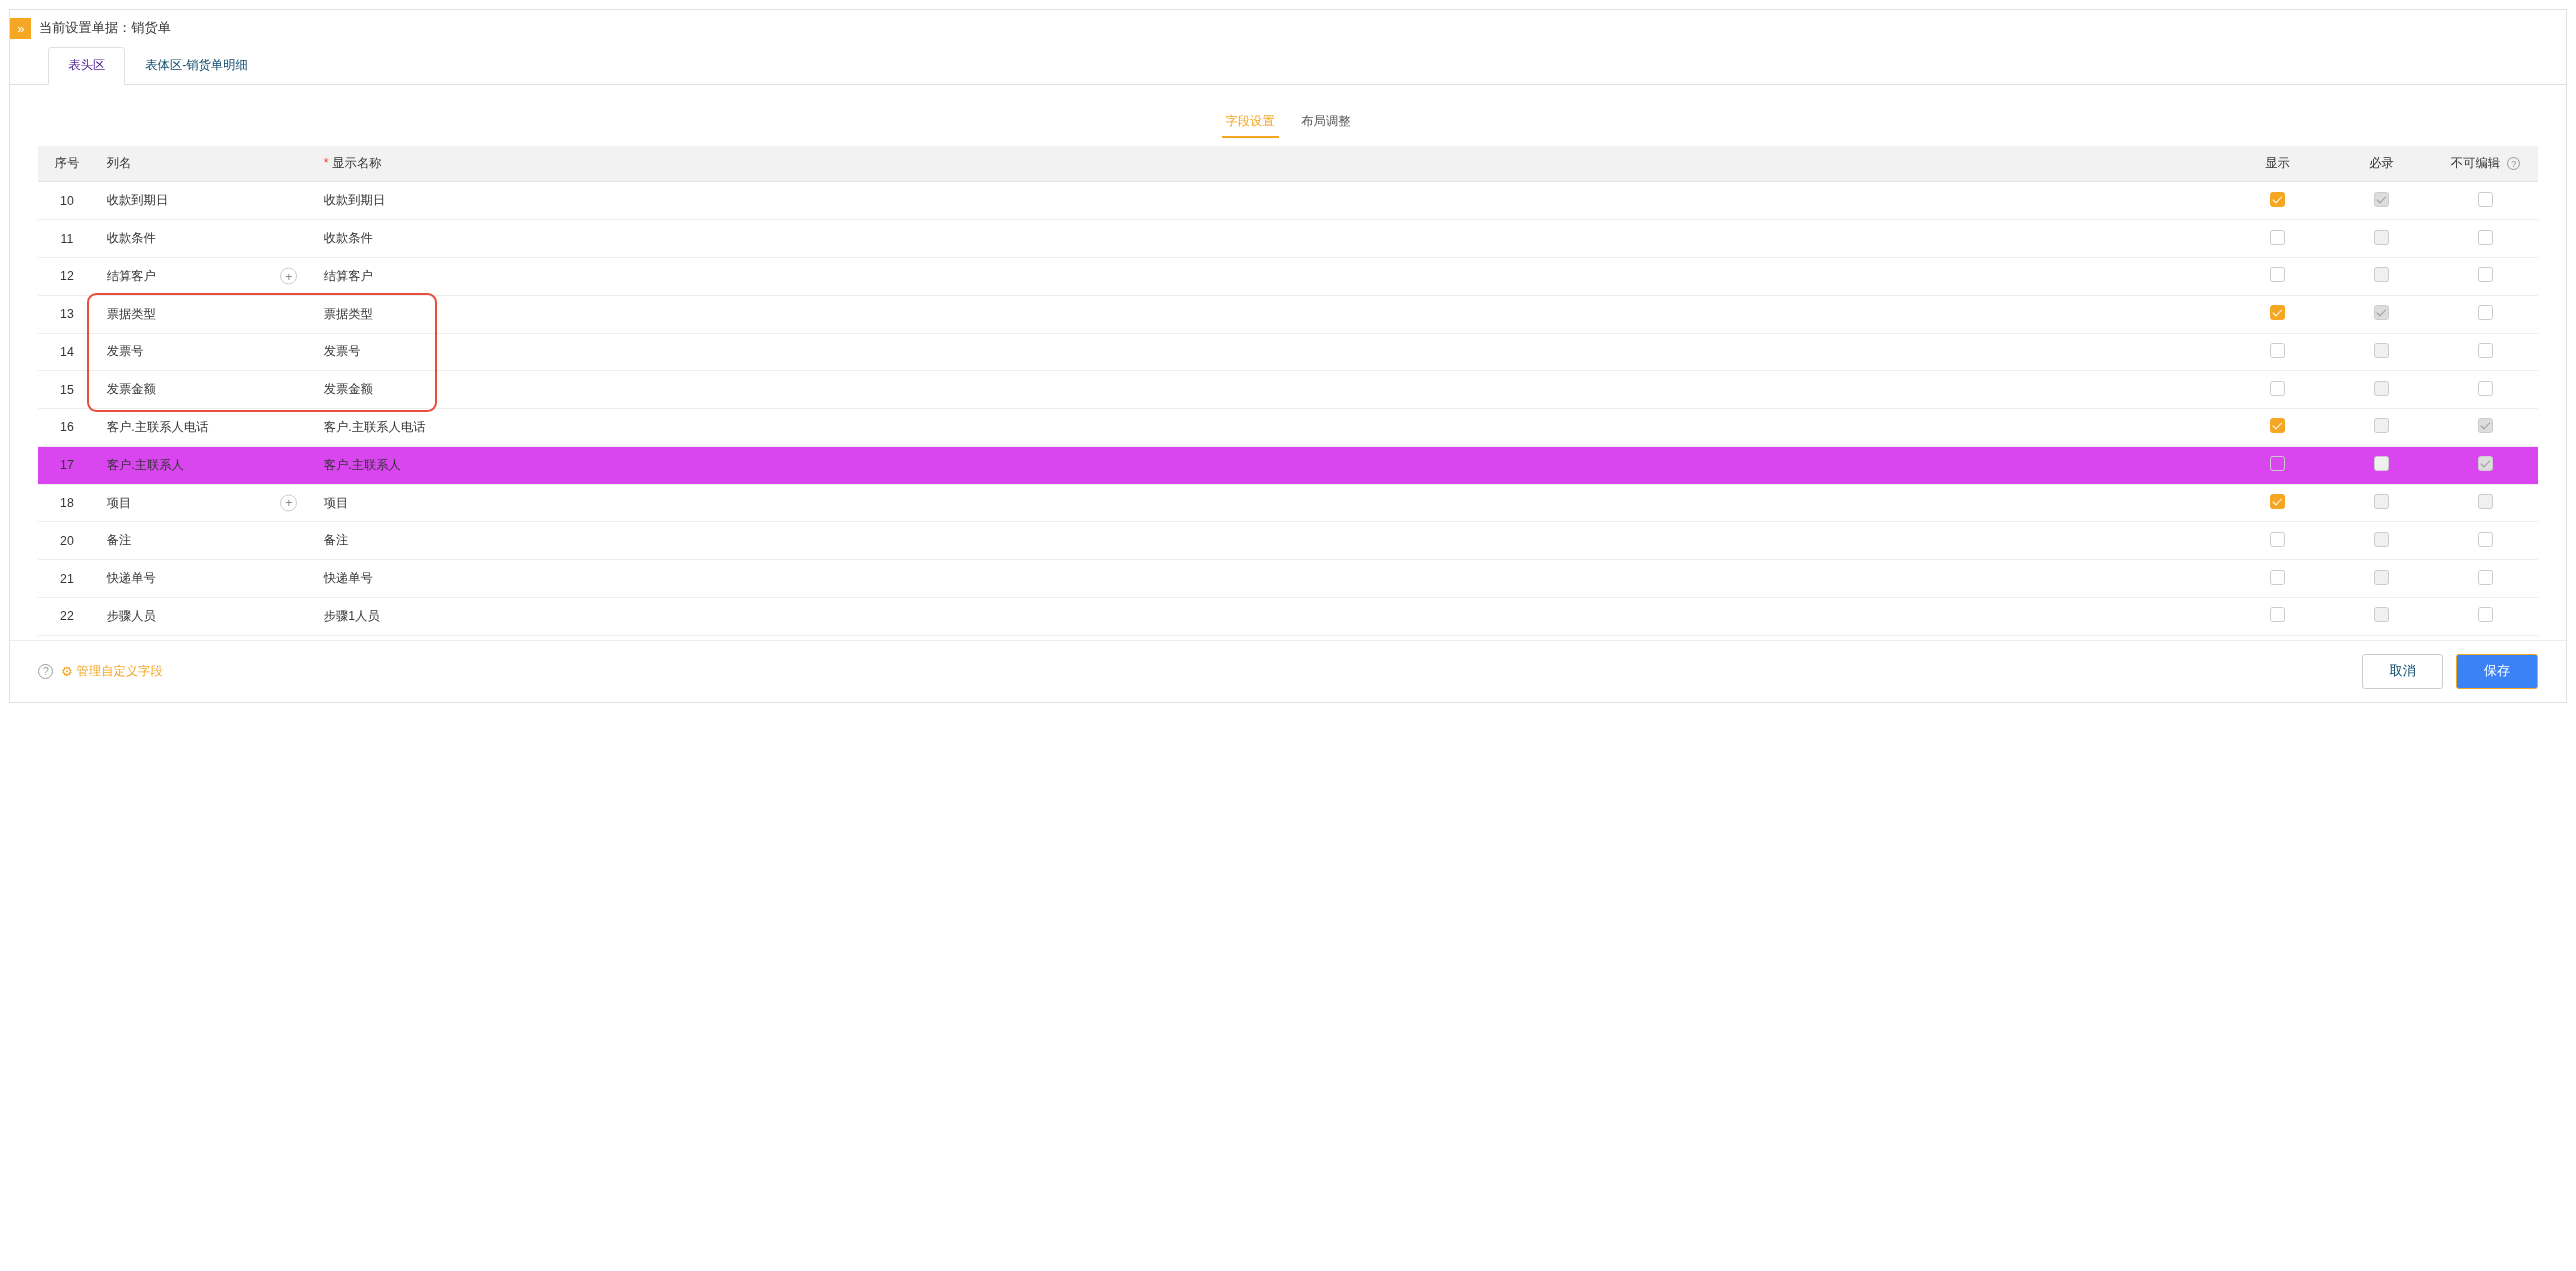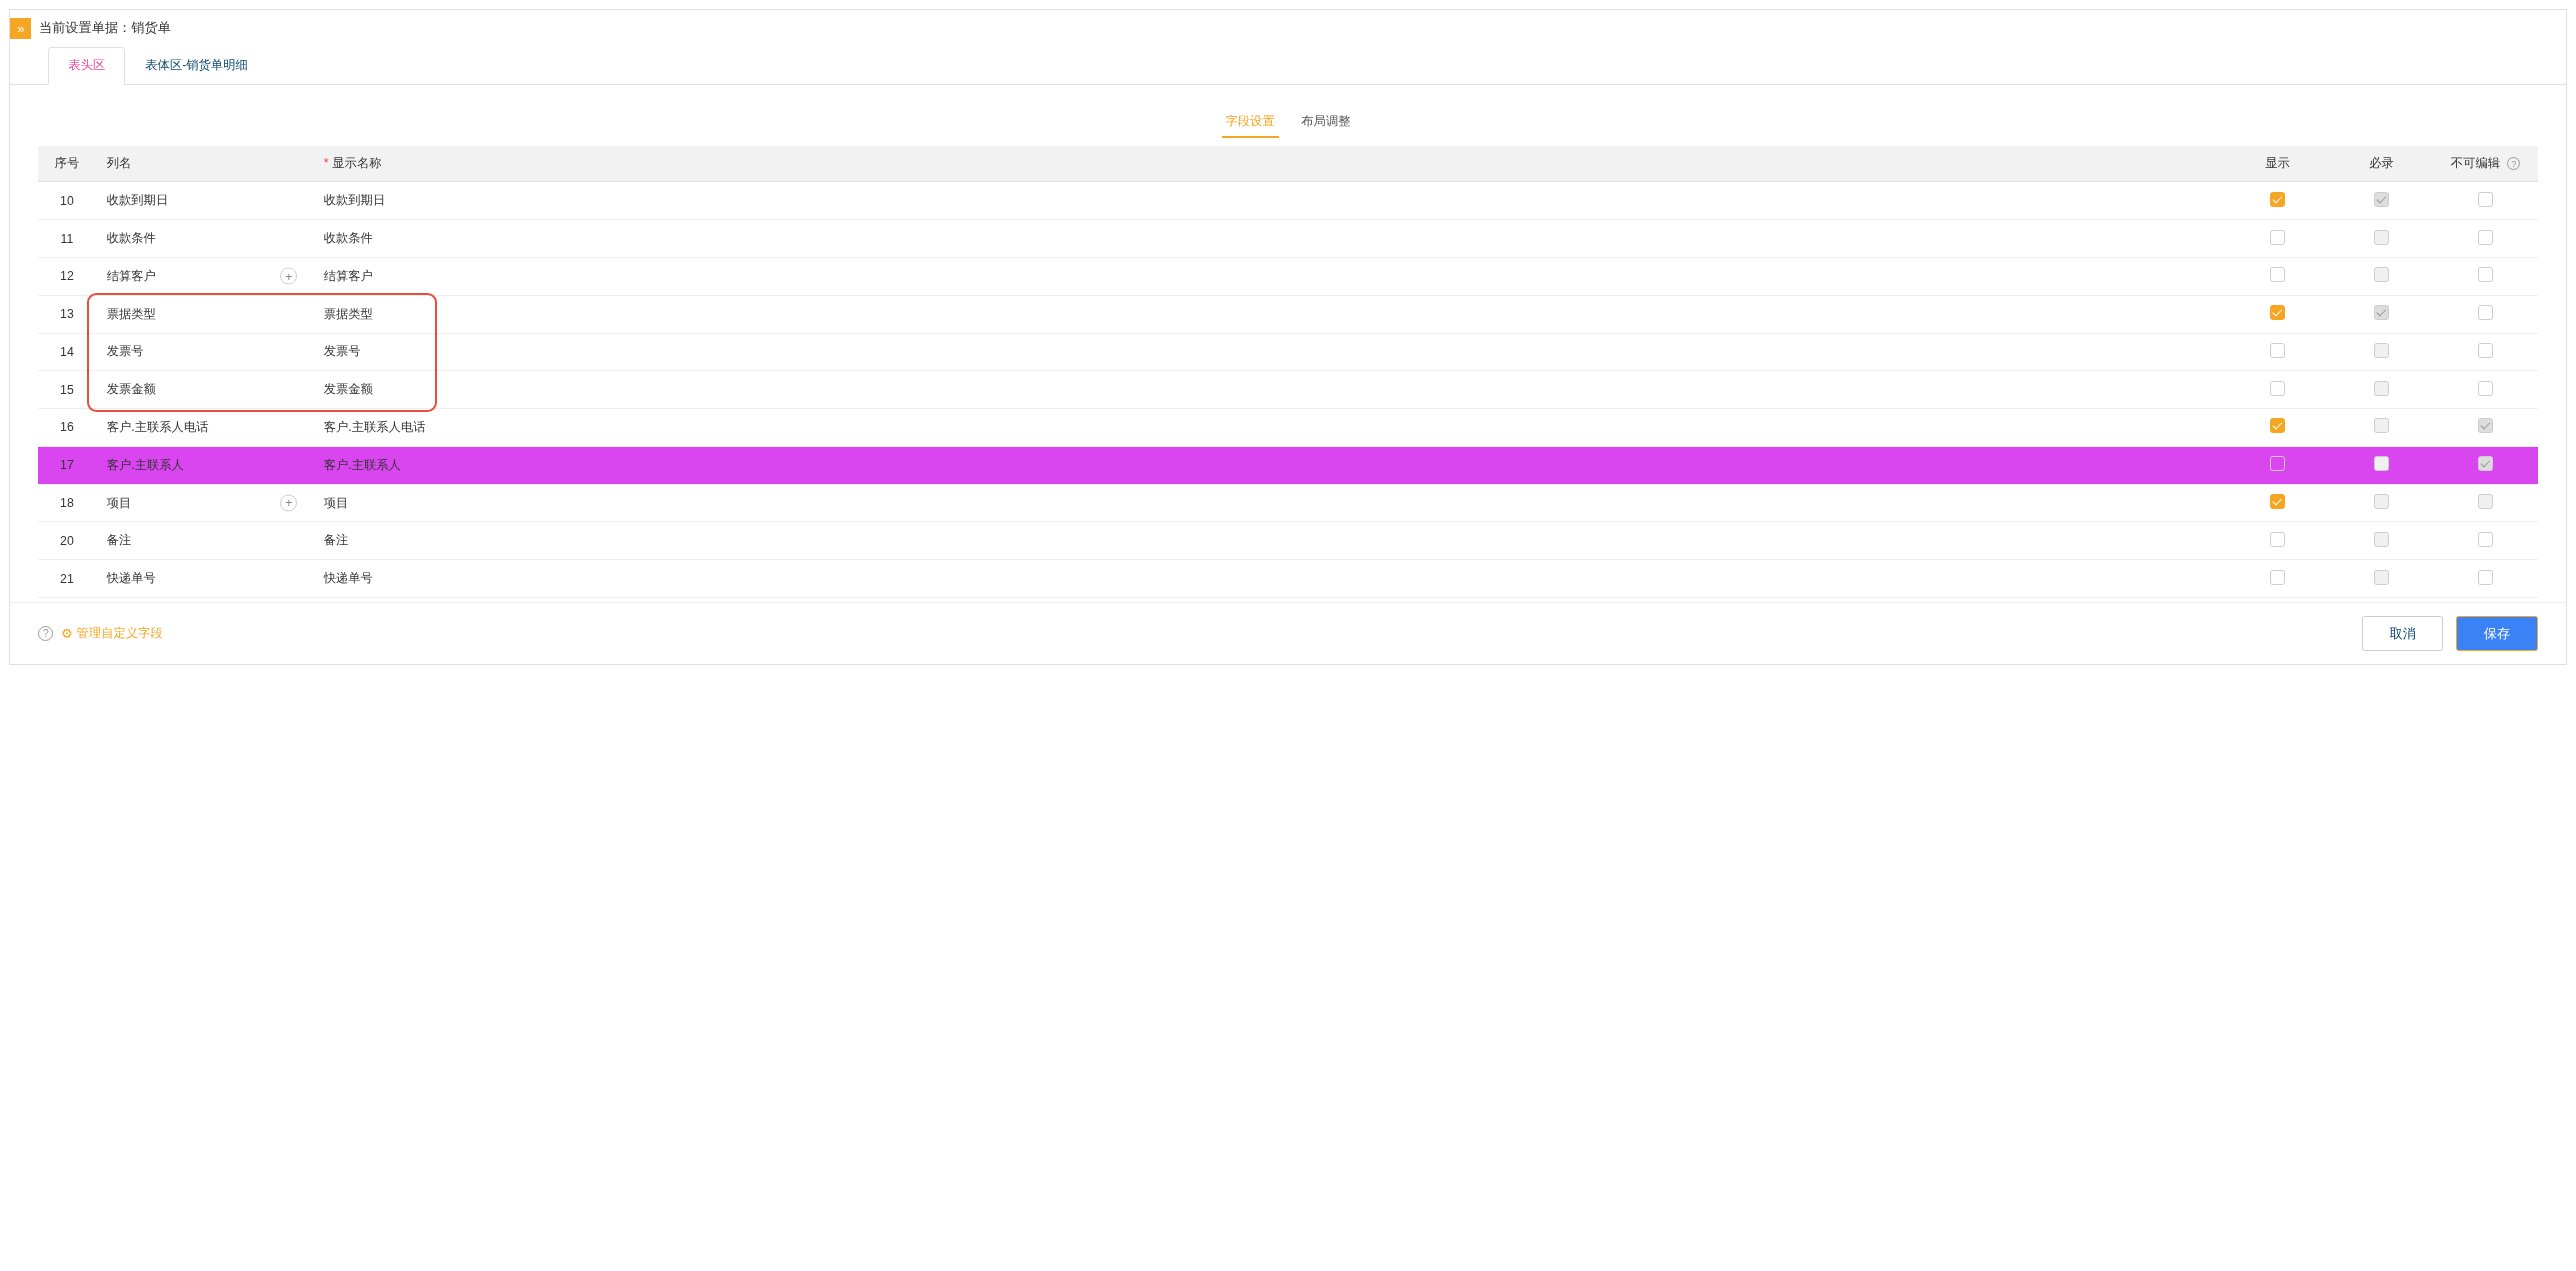--- a/index.html
+++ b/index.html
@@ -3,21 +3,21 @@
   <meta charset="utf-8">
   <style>
     * { box-sizing: border-box; margin: 0; padding: 0; }
     body { font-family: "PingFang SC", "Microsoft YaHei", Arial, sans-serif; font-size: 12.3px; color: #333; background: #fff; }
     .page-frame { border: 0.9px solid #e0e0e0; margin: 9.4px; }
     .header-bar { display: flex; align-items: center; padding: 7.6px 0 7.6px 0; }
     .expand-icon { background: #f5a623; color: #fff; width: 21px; height: 21px; display: flex; align-items: center; justify-content: center; font-size: 13.2px; cursor: pointer; }
     .header-text { margin-left: 7.6px; font-size: 13.2px; }
     .top-tabs { display: flex; padding-left: 38px; }
     .top-tab { padding: 9.4px 19px; cursor: pointer; border: 0.9px solid transparent; }
-    .top-tab.active { color: #ec4899; border: 0.9px solid #e0e0e0; border-bottom-color: #fff; border-radius: 3.8px 3.8px 0 0; margin-bottom: -0.9px; background: #fff; text-align: center; }
+    .top-tab.active { color: #4c1d95; border: 0.9px solid #e0e0e0; border-bottom-color: #fff; border-radius: 3.8px 3.8px 0 0; margin-bottom: -0.9px; background: #fff; text-align: center; }
     .top-tab.inactive { color: #0c4a6e; }
     .top-tabs-wrap { border-bottom: 0.9px solid #e0e0e0; }
     .sub-tabs { display: flex; justify-content: center; gap: 19px; padding: 11.3px 0 0 0; }
     .sub-tab { padding: 5.7px 3.8px; cursor: pointer; color: #555; margin-top: 11px; }
     .sub-tab.active { color: #f5a623; border-bottom: 2.8px solid #f5a623; }
     .table-wrap { padding: 0 28px; }
     table { width: 100%; border-collapse: collapse; }
     thead th { background: #f2f2f2; text-align: left; padding: 9.4px 11.3px; font-weight: normal; color: #333; border-bottom: 0.9px solid #e0e0e0; }
     thead th.center { text-align: center; }
     tbody td { padding: 9.4px 11.3px; border-bottom: 0.9px solid #eee; }
@@ -169,20 +169,28 @@
               <td class="center"><span class="cbx"></span></td>
             </tr>
             <tr>
               <td class="col-seq">21</td>
               <td class="col-name">快递单号</td>
               <td>快递单号</td>
               <td class="center"><span class="cbx"></span></td>
               <td class="center"><span class="cbx disabled"></span></td>
               <td class="center"><span class="cbx"></span></td>
             </tr>
+            <tr>
+              <td class="col-seq">22</td>
+              <td class="col-name">步骤人员</td>
+              <td>步骤1人员</td>
+              <td class="center"><span class="cbx"></span></td>
+              <td class="center"><span class="cbx disabled"></span></td>
+              <td class="center"><span class="cbx"></span></td>
+            </tr>
           </tbody>
       </table>
       <div id="red-box" class="red-box" style="left: 49px; top: 147px; width: 350px; height: 119px;"></div>
     </div>
   </div>
 
   <div class="footer">
     <div class="footer-left">
       <span class="qmark">?</span>
       <span class="footer-link">

